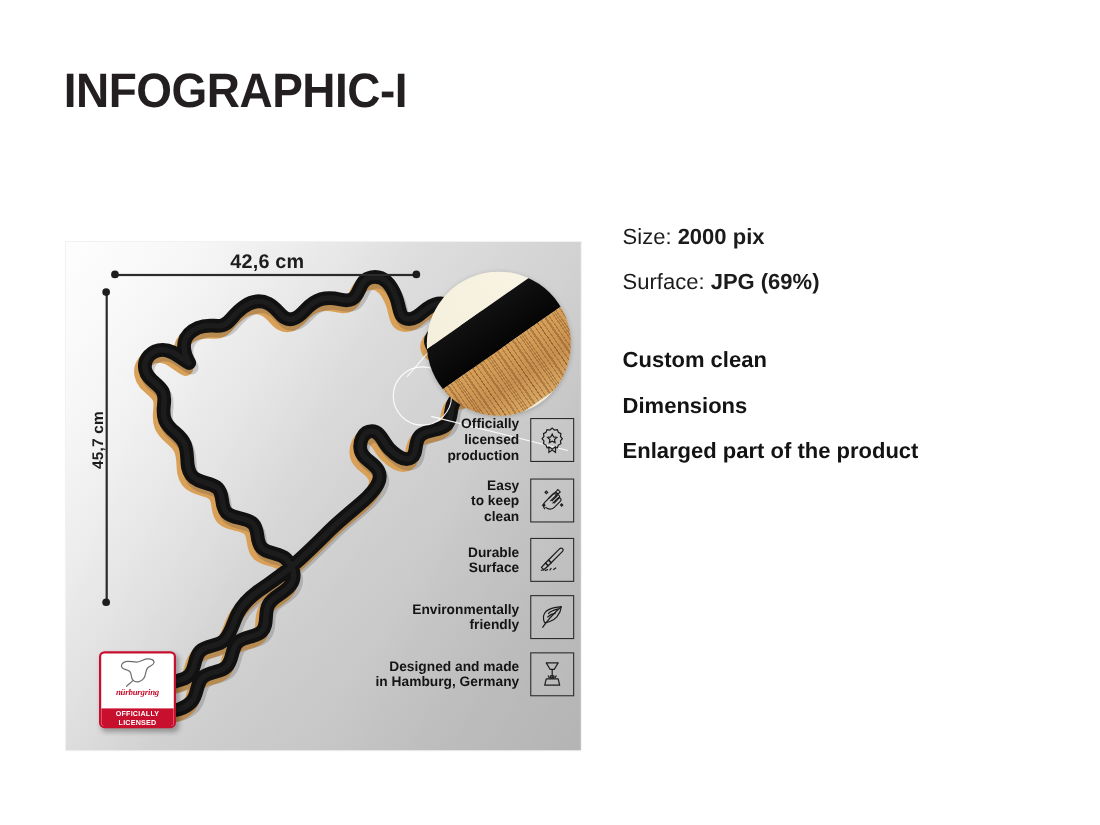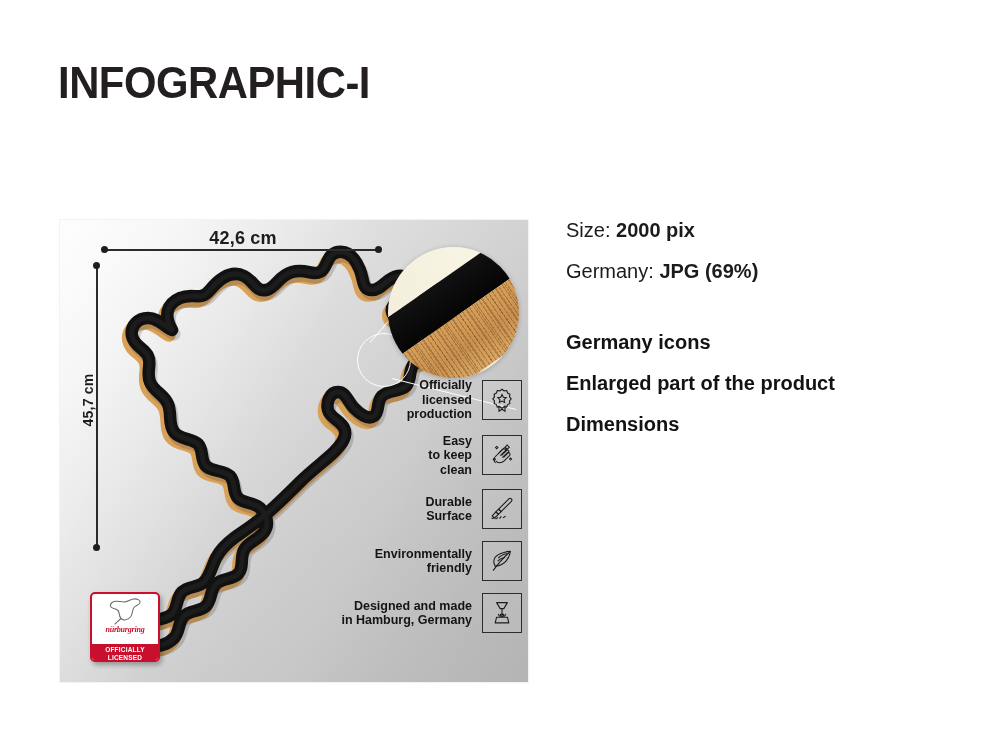--- a/index.html
+++ b/index.html
@@ -145,21 +145,21 @@
     font-family:"Liberation Serif", serif;
     letter-spacing:-0.2px; line-height:1; padding-bottom:10px;
   }
   #badge-banner{
     background:#c8102e; color:#ffffff;
     text-align:center; font-size:6.5px; font-weight:bold;
     line-height:1.18; padding:2px 0 3px; letter-spacing:0.2px;
   }
 
   
-  #info-column{position:absolute; left:566px; top:218px; width:400px;}
+  #info-column{position:absolute; left:566px; top:204px; width:400px;}
   .spec-line{font-size:20px; color:#1b1b1b; margin-bottom:16px; line-height:1.25;}
   .spec-key{font-weight:normal;}
   .spec-value{font-weight:bold;}
   #bullet-list{margin-top:46px;}
   .bullet-line{font-size:20px; font-weight:bold; color:#131313; margin-bottom:16px; line-height:1.25;}
 </style>
 </head>
 <body>
 
 <div id="page-title">INFOGRAPHIC-I</div>
@@ -351,23 +351,23 @@
 </div>
 
 <div id="info-column">
 
   <div class="spec-line">
     <span class="spec-key">Size:</span>
     <span class="spec-value">2000 pix</span>
   </div>
 
   <div class="spec-line">
-    <span class="spec-key">Germany:</span>
+    <span class="spec-key">Surface:</span>
     <span class="spec-value">JPG (69%)</span>
   </div>
 
   <div id="bullet-list">
-    <div class="bullet-line">Germany icons</div>
+    <div class="bullet-line">Custom clean</div>
+    <div class="bullet-line">Dimensions</div>
     <div class="bullet-line">Enlarged part of the product</div>
-    <div class="bullet-line">Dimensions</div>
   </div>
 
 </div>
 
 </body></html>

